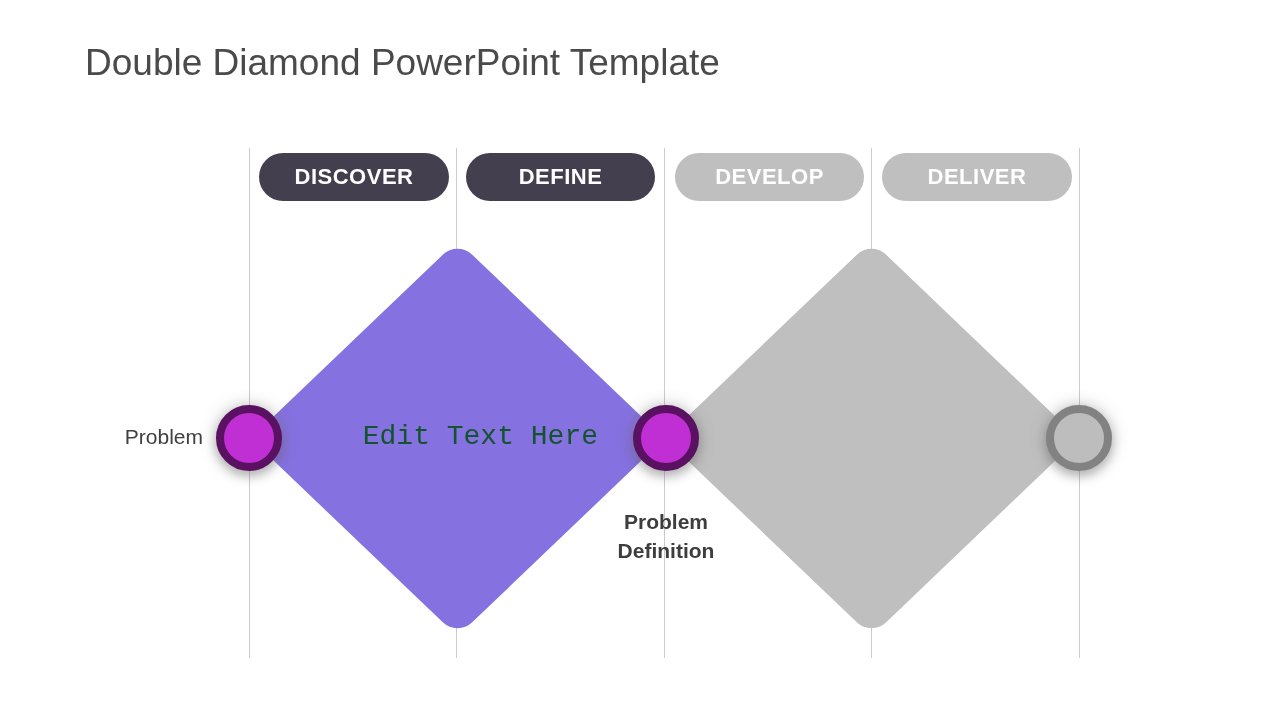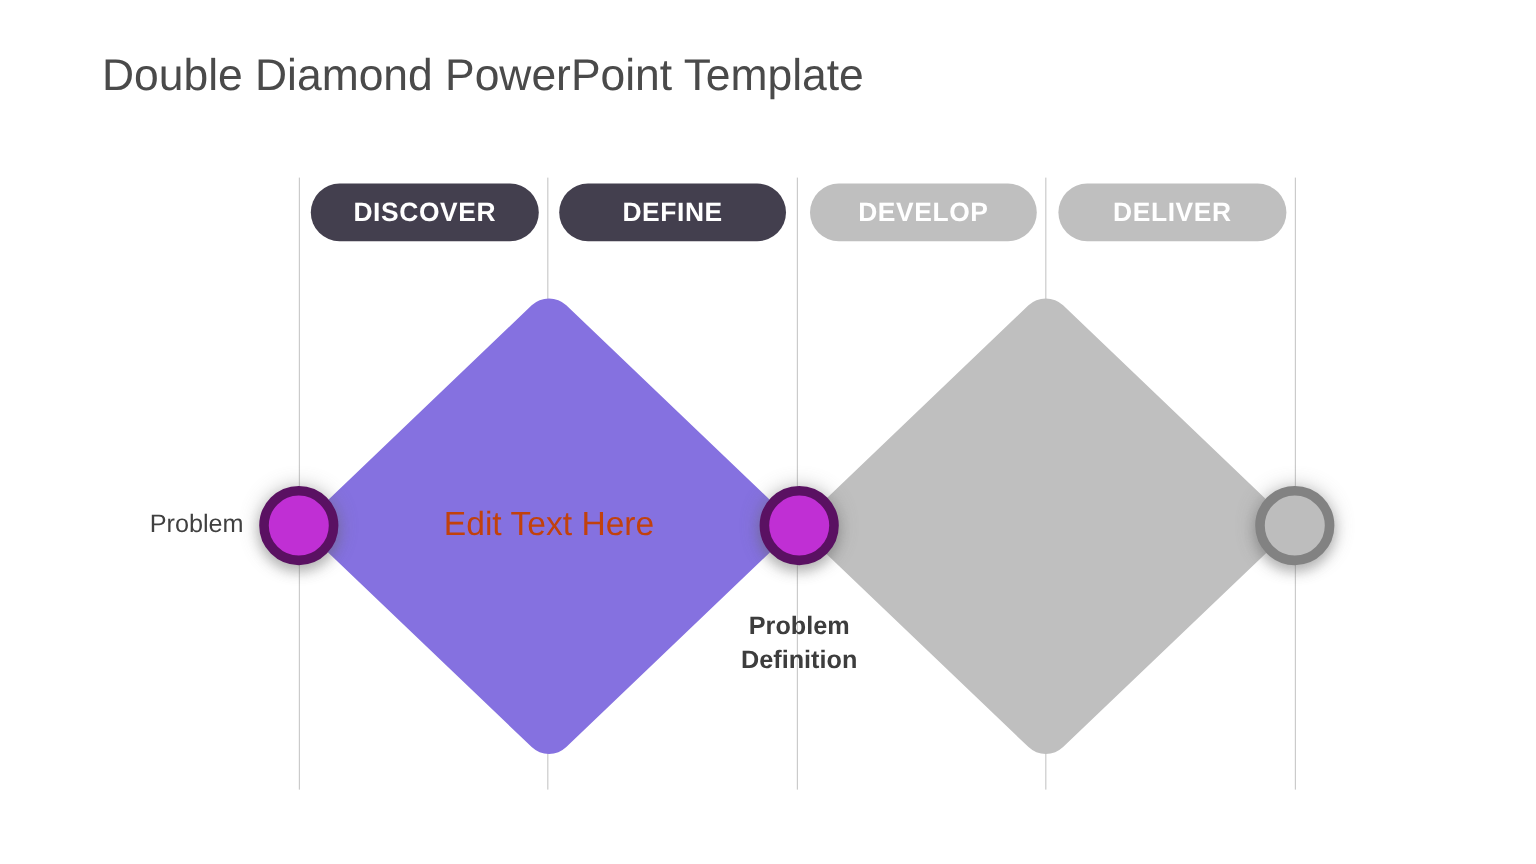--- a/index.html
+++ b/index.html
@@ -32,21 +32,21 @@
 
   .diamond {
     position:absolute; width:287px; height:287px; border-radius:20px; z-index:2;
     transform: scale(1.02,0.975) rotate(45deg);
   }
   .diamond.purple { left:293px; top:295px; background:#8571e0; }
   .diamond.gray   { left:707px; top:295px; background:#bfbfbf; }
 
   .edit-text {
     position:absolute; left:296px; top:421px; width:281px; z-index:3;
-    text-align:center; font-size:28px; color:#c2410c; cursor:text;
+    text-align:right; font-size:28px; color:#14532d; cursor:text;font-family:Liberation Mono, monospace;
   }
 
   .circle {
     position:absolute; top:405px; width:50px; height:50px; border-radius:50%;
     border:8px solid; z-index:4;
     box-shadow: 0 0 16px rgba(110,110,110,0.45), 0 6px 10px rgba(90,90,90,0.30);
   }
   .circle.magenta { background:#c02fd4; border-color:#5a1162; }
   .circle.grayc   { background:#bdbdbd; border-color:#828282; }
   .circle.c1 { left:195px; } .circle.c2 { left:612px; } .circle.c3 { left:1025px; }

